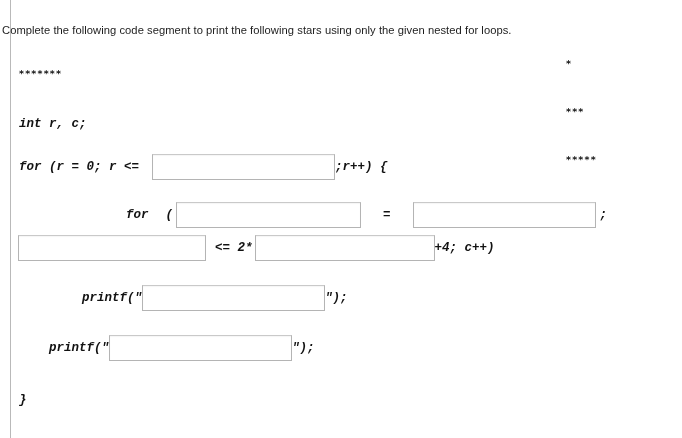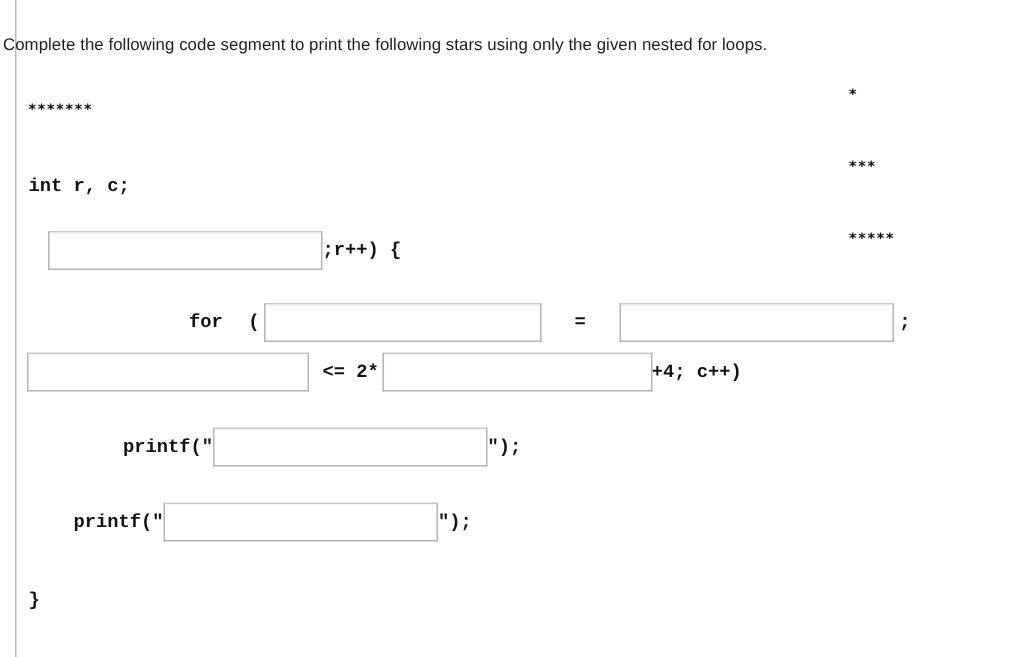--- a/index.html
+++ b/index.html
@@ -62,20 +62,21 @@
     letter-spacing: 1.2px;
     white-space: pre;
   }
 
   .code {
     font-family: "Liberation Mono", "DejaVu Sans Mono", monospace;
     font-weight: bold;
     font-size: 12.5px;
     color: #121212;
     white-space: pre;
+    font-style: italic;
   }
 
   .line {
     position: absolute;
     display: flex;
     align-items: center;
     height: 26px;
   }
 
   
@@ -119,20 +120,21 @@
   <span class="star-row">*****</span>
 </div>
 
 <div class="star-seven">*******</div>
 
 <div class="line" id="line-decl">
   <span class="code">int r, c;</span>
 </div>
 
 <div class="line" id="line-for-r">
+  <span class="code">for (r = 0; r &lt;=</span>
   <span class="sp gap-12"></span>
   <input class="blank" style="width: 183px;" value="">
   <span class="code">;r++) {</span>
 </div>
 
 <div class="line" id="line-for-c-1">
   <span class="code">for</span>
   <span class="sp gap-16"></span>
   <span class="code">(</span>
   <span class="sp" style="width:3px"></span>

